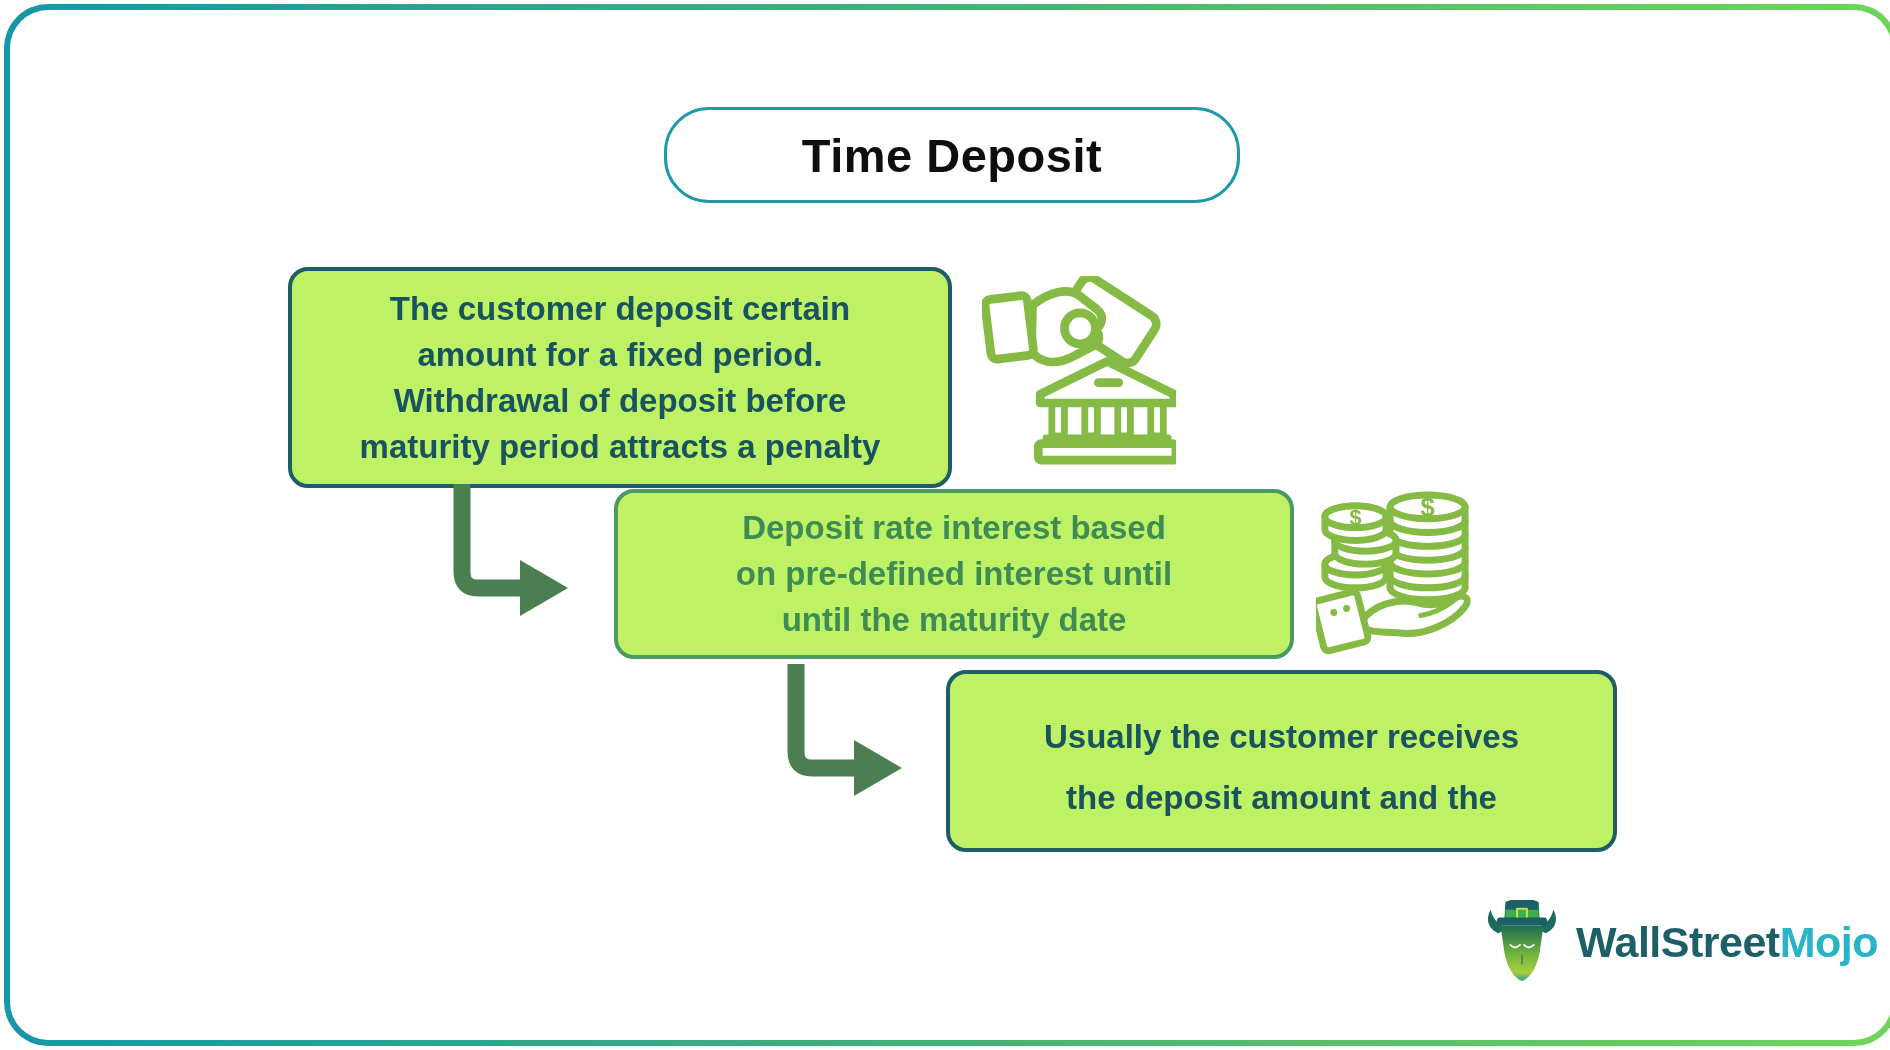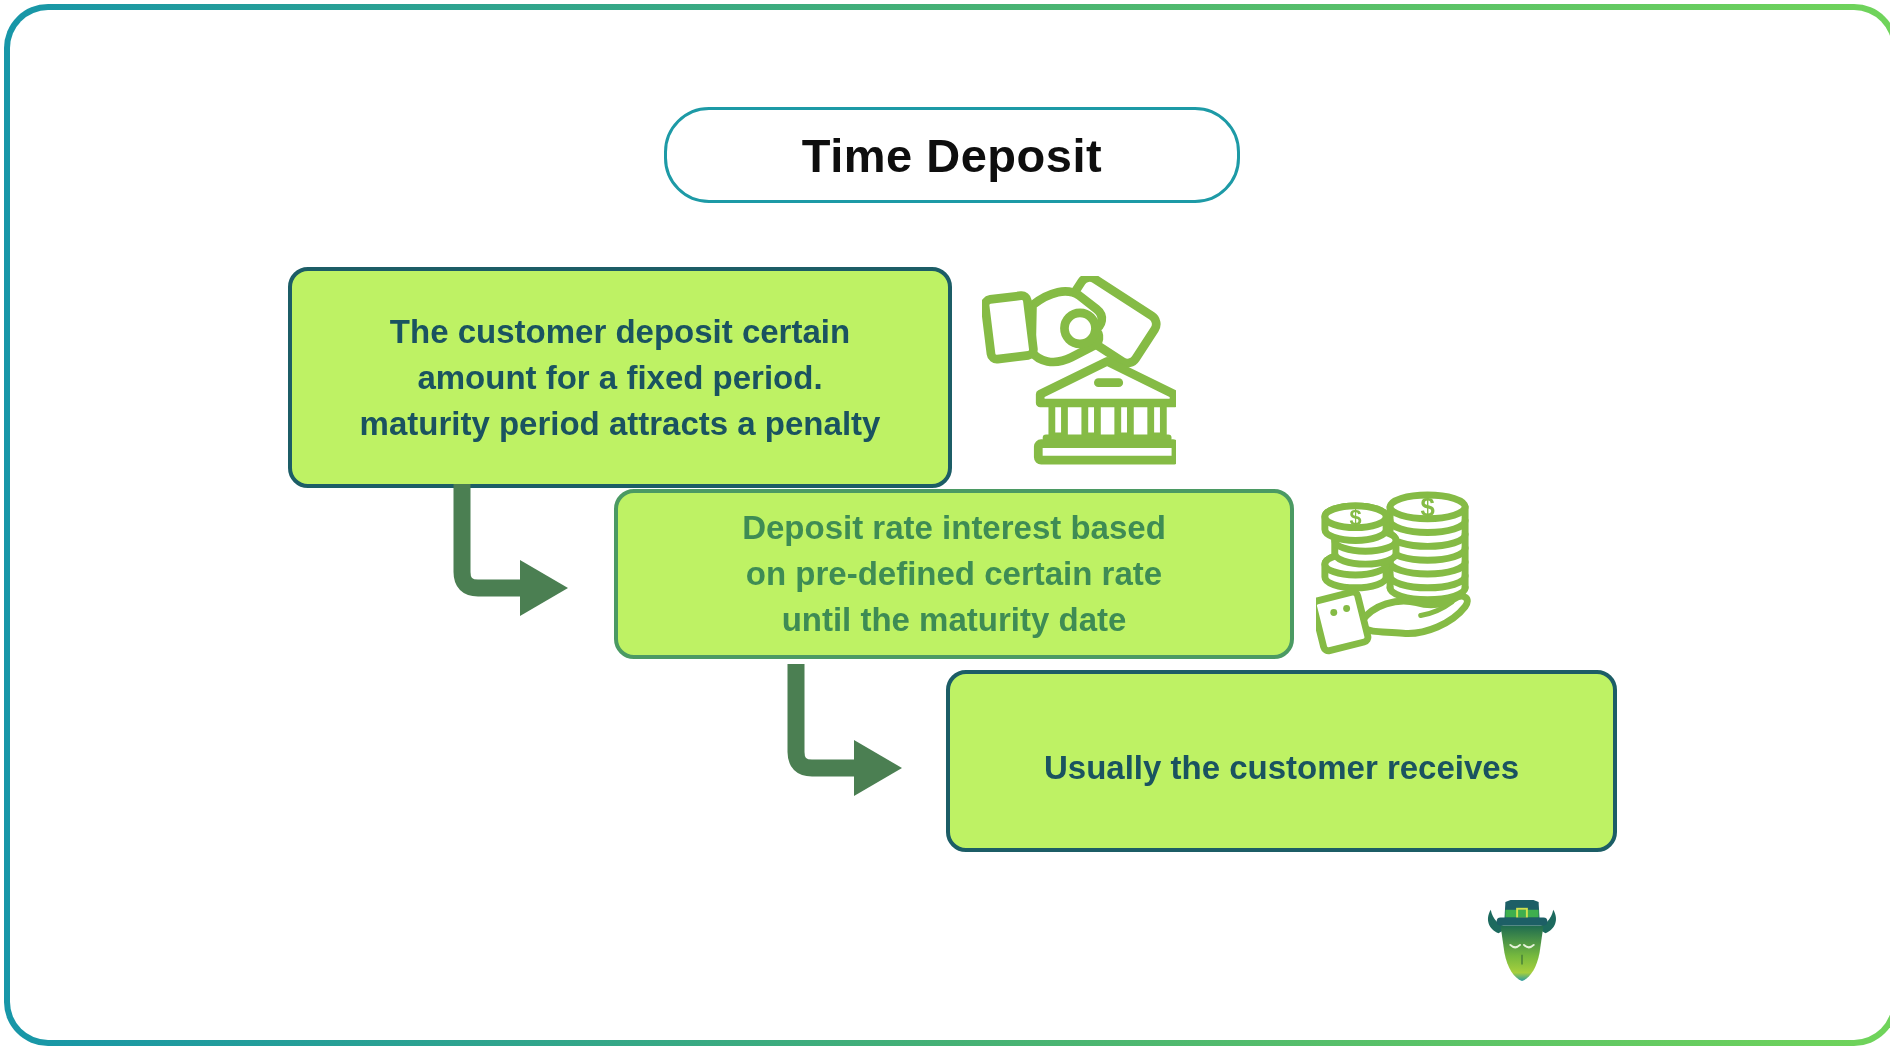--- a/index.html
+++ b/index.html
@@ -56,20 +56,21 @@
     <div class="frame-inner"></div>
   </div>
 
   <div class="title-pill">
     <span>Time Deposit</span>
   </div>
 
   <div class="box box-dark box1">
     <div class="ln">The customer deposit certain</div>
     <div class="ln">amount for a fixed period.</div>
+    <div class="ln">Withdrawal of deposit before</div>
     <div class="ln">maturity period attracts a penalty</div>
   </div>
 
   <svg class="bank-icon" viewBox="0 0 200 196">
     <g fill="none" stroke="#85bb45" stroke-width="9" stroke-linejoin="round" stroke-linecap="round">
 
       <rect x="86" y="16" width="90" height="56" rx="10" transform="rotate(33 128 44)" fill="#fff"></rect>
 
       <path d="M60,122 L129,88 L198,122 L198,131 L60,131 Z" fill="#fff"></path>
       <line x1="120" y1="110" x2="141" y2="110"></line>
@@ -89,21 +90,21 @@
     </g>
   </svg>
 
   <svg class="arrow arrow1" viewBox="0 0 126 132">
     <path d="M16,0 L16,88 Q16,104 32,104 L78,104" fill="none" stroke="#4b7f52" stroke-width="17"></path>
     <polygon points="74,76 74,132 122,104" fill="#4b7f52"></polygon>
   </svg>
 
   <div class="box box-green box2">
     <div class="ln">Deposit rate interest based</div>
-    <div class="ln">on pre-defined certain rate</div>
+    <div class="ln">on pre-defined interest until</div>
     <div class="ln">until the maturity date</div>
   </div>
 
   <svg class="coins-icon" viewBox="0 0 160 172">
     <g fill="none" stroke="#85bb45" stroke-width="7" stroke-linejoin="round" stroke-linecap="round">
 
       <line x1="75" y1="18" x2="75" y2="100"></line>
       <line x1="151" y1="18" x2="151" y2="100"></line>
       <path d="M75,32 A38,12 0 0 0 151,32"></path>
       <path d="M75,46 A38,12 0 0 0 151,46"></path>
@@ -130,20 +131,21 @@
     <text x="40" y="36" text-anchor="middle" font-size="22" font-weight="700" fill="#85bb45">$</text>
   </svg>
 
   <svg class="arrow arrow2" viewBox="0 0 126 132">
     <path d="M16,0 L16,88 Q16,104 32,104 L78,104" fill="none" stroke="#4b7f52" stroke-width="17"></path>
     <polygon points="74,76 74,132 122,104" fill="#4b7f52"></polygon>
   </svg>
 
   <div class="box box-dark box3">
     <div class="ln">Usually the customer receives</div>
+    <div class="ln">the deposit amount and the</div>
   </div>
 
   <div class="logo">
     <svg width="80" height="84" viewBox="0 0 80 86">
       <defs>
         <linearGradient id="faceGrad" x1="0" y1="0" x2="0" y2="1">
           <stop offset="0" stop-color="#1e6b50"></stop>
           <stop offset="0.55" stop-color="#76b93e"></stop>
           <stop offset="0.85" stop-color="#a6cf3d"></stop>
           <stop offset="1" stop-color="#2b9aa3"></stop>
@@ -153,15 +155,18 @@
       <path d="M64,34 C74,30 78,20 72,10 C70,20 64,26 54,28 Z" fill="#1d6a5e"></path>
       <path d="M18,26 H62 L58,54 C55,70 48,80 40,83 C32,80 25,70 22,54 Z" fill="url(#faceGrad)"></path>
       <path d="M22,20 L23,2 C34,-3 46,-3 57,2 L58,20 Z" fill="#1d5f66"></path>
       <rect x="23" y="10" width="34" height="8" fill="#3faf4e"></rect>
       <rect x="35" y="9" width="10" height="10" fill="none" stroke="#cfe24f" stroke-width="2"></rect>
       <rect x="14" y="18" width="52" height="8" rx="4" fill="#1d5f66"></rect>
       <path d="M28,46 Q33,51 38,46" stroke="#e6f2da" stroke-width="2" fill="none" stroke-linecap="round"></path>
       <path d="M42,46 Q47,51 52,46" stroke="#e6f2da" stroke-width="2" fill="none" stroke-linecap="round"></path>
       <line x1="40" y1="56" x2="40" y2="66" stroke="#477f38" stroke-width="1.5"></line>
     </svg>
+    <div class="logo-text">
+      <span class="primary">WallStreet</span><span class="secondary">Mojo</span>
+    </div>
   </div>
 
 </div>
 
 </body></html>

